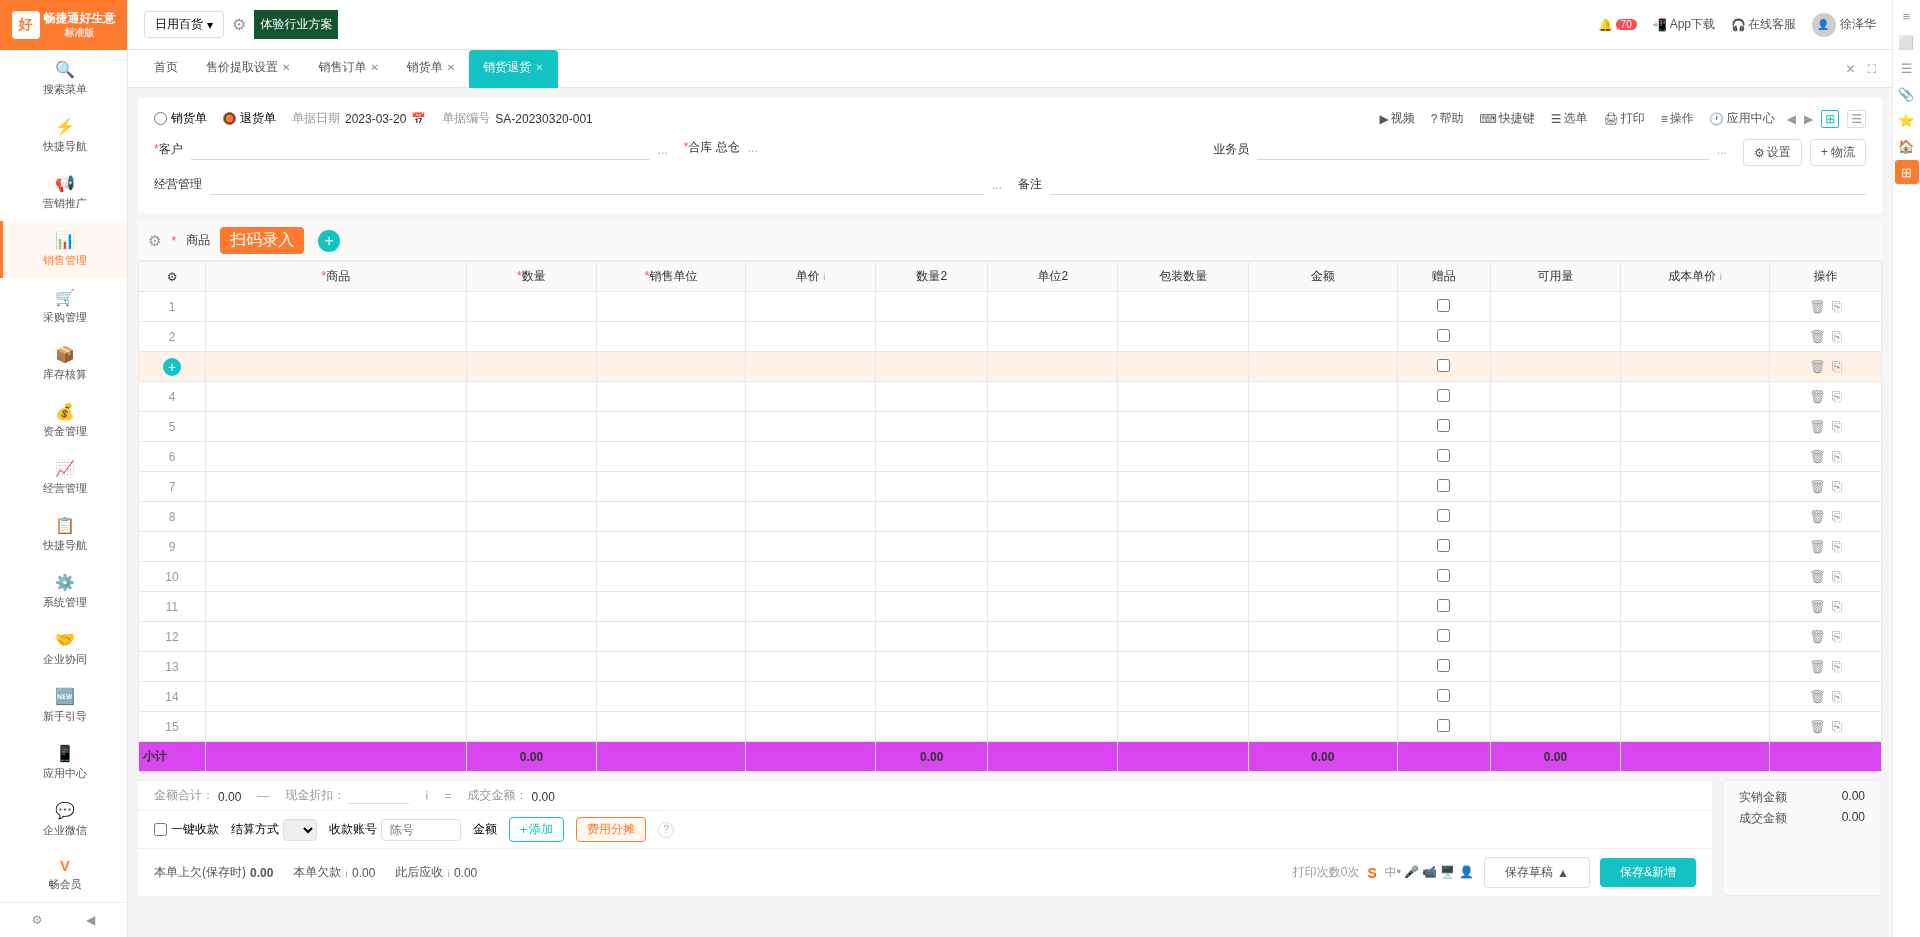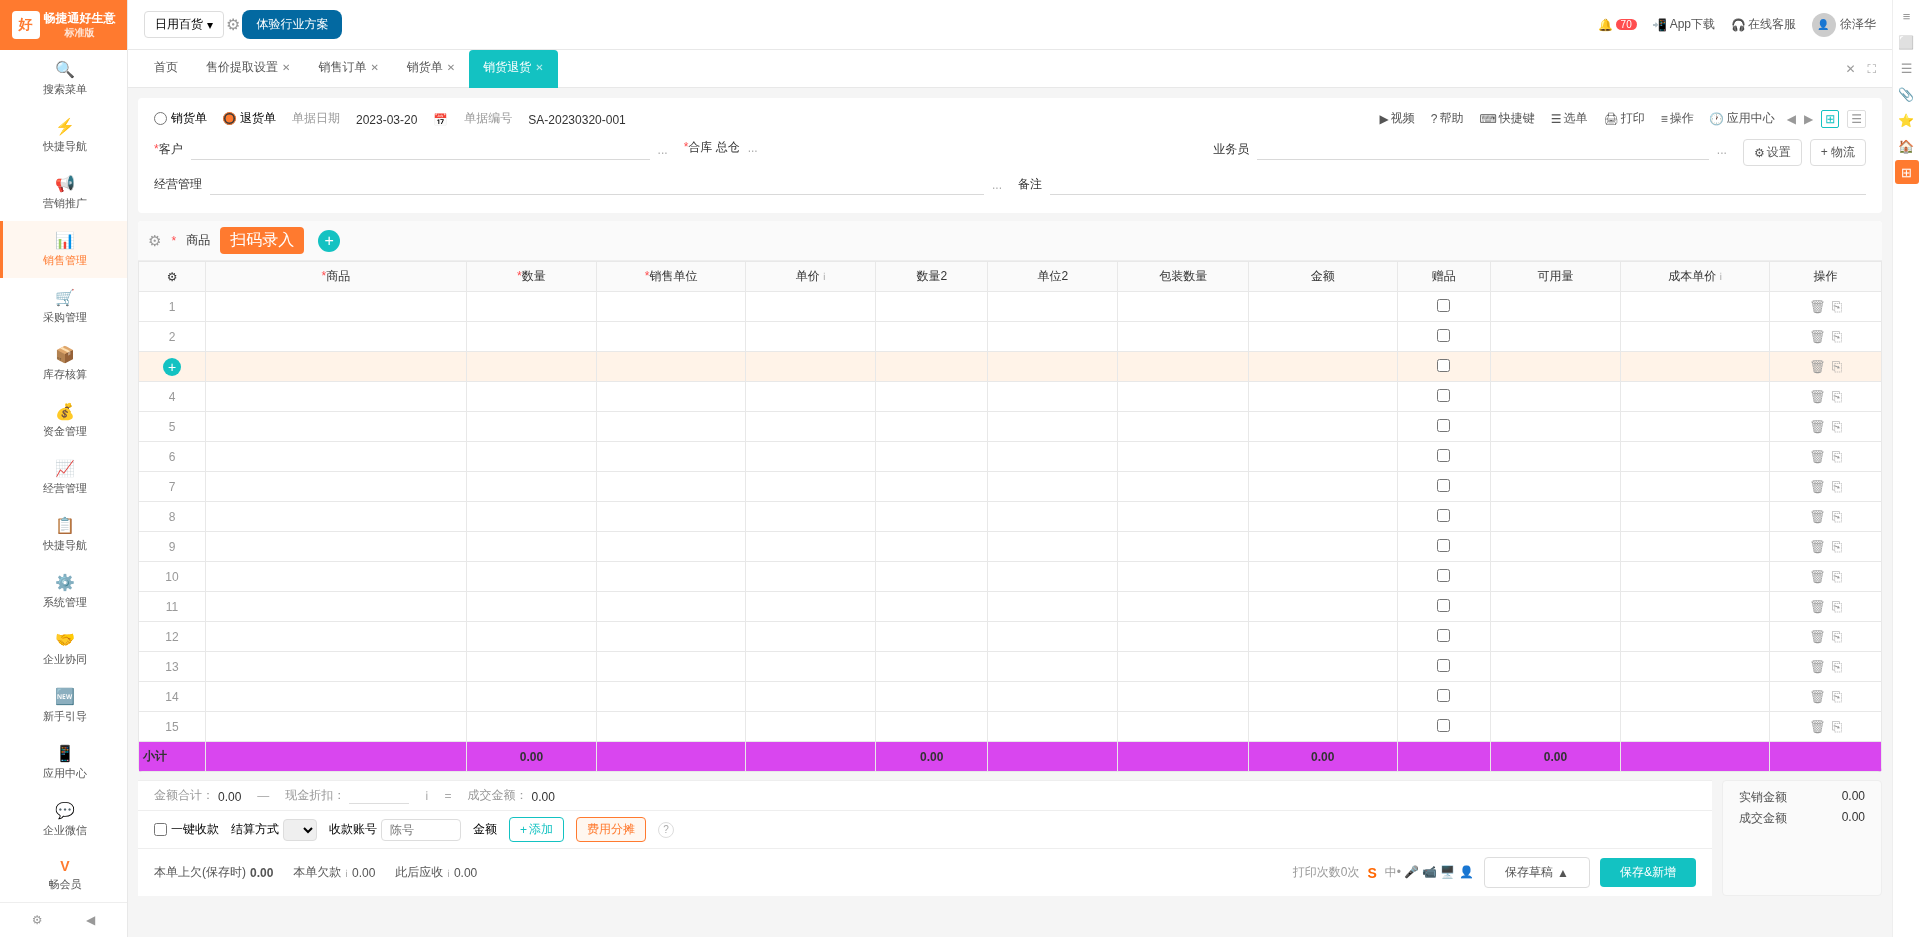--- a/index.html
+++ b/index.html
@@ -14,42 +14,42 @@
     .sidebar-item.active { background: #fff7f0; color: #ff7a2f; border-left-color: #ff7a2f; }
     .sidebar-item .icon { font-size: 16px; }
     .sidebar-item .label { font-size: 11px; }
     .sidebar-bottom { margin-top: auto; display: flex; align-items: center; justify-content: space-around; padding: 10px; border-top: 1px solid #eee; }
 
     
     .main { flex: 1; display: flex; flex-direction: column; height: 100%; overflow: hidden; }
 
     
     .top-header { background: #fff; height: 50px; display: flex; align-items: center; justify-content: space-between; padding: 0 16px; border-bottom: 1px solid #e8e8e8; }
-    .top-header-left { display: flex; align-items: center; gap: 2px; justify-content: flex-end; }
+    .top-header-left { display: flex; align-items: center; gap: 8px; justify-content: flex-end; }
     .breadcrumb-select { display: flex; align-items: center; gap: 4px; padding: 4px 10px; border: 1px solid #ddd; border-radius: 4px; background: #fff; cursor: pointer; }
-    .btn-experience { background: #0369a1; color: #fff; border: none; padding: 6px 14px; border-radius: 8px; cursor: pointer; font-size: 12px; }
+    .btn-experience { background: #14532d; color: #fff; border: none; padding: 6px 6px; border-radius: 0; cursor: pointer; font-size: 12px; }
     .top-header-right { display: flex; align-items: center; gap: 16px; color: #555; font-size: 12px; }
 
     
     .tab-bar { background: #fff; display: flex; align-items: center; border-bottom: 1px solid #e8e8e8; padding: 0 12px; height: 38px; }
     .tab { padding: 8px 14px; cursor: pointer; color: #555; white-space: nowrap; border-bottom: 2px solid transparent; display: flex; align-items: center; gap: 4px; height: 38px; }
     .tab.active { color: #fff; background: #13c2c2; border-radius: 4px 4px 0 0; border-bottom: 2px solid #13c2c2; }
     .tab .close { font-size: 10px; color: inherit; opacity: 0.7; }
     .tab-actions { margin-left: auto; display: flex; gap: 4px; }
 
     
     .content { flex: 1; overflow-y: auto; background: #f5f5f5; padding: 10px; }
 
     
     .form-card { background: #fff; border-radius: 4px; padding: 10px 16px; margin-bottom: 8px; }
     .form-row { display: flex; align-items: center; gap: 16px; margin-bottom: 8px; flex-wrap: wrap; }
     .radio-group { display: flex; gap: 16px; align-items: center; }
     .radio-item { display: flex; align-items: center; gap: 4px; cursor: pointer; }
     .radio-item input[type=radio] { accent-color: #ff7a2f; }
-    .form-info { display: flex; align-items: flex-end; gap: 16px; font-size: 12px; }
+    .form-info { display: flex; align-items: center; gap: 5px; font-size: 12px; }
     .form-label { color: #999; white-space: nowrap; }
     .form-value { color: #333; font-weight: 500; }
     .toolbar-right { display: flex; align-items: center; gap: 8px; color: #555; font-size: 12px; }
     .toolbar-btn { display: flex; align-items: center; gap: 2px; cursor: pointer; padding: 2px 4px; }
 
     .field-group { display: flex; align-items: center; gap: 8px; flex: 1; min-width: 200px; }
     .field-label { color: #333; white-space: nowrap; }
     .field-input { flex: 1; border: none; border-bottom: 1px solid #d9d9d9; padding: 3px 6px; outline: none; color: #333; background: transparent; min-width: 80px; }
     .field-dots { color: #aaa; cursor: pointer; }
 
@@ -69,21 +69,21 @@
     tbody tr.highlighted td:first-child { background: #fff3e8; }
     .checkbox-cell { text-align: center; }
     .action-cell { display: flex; justify-content: center; gap: 6px; }
     .action-icon { cursor: pointer; color: #999; font-size: 13px; }
     .footer-row td { background: #d946ef; font-weight: 700; }
     .col-num { width: 36px; }
     .col-goods { width: 140px; }
     .col-qty { width: 70px; }
     .col-unit { width: 80px; }
     .col-price { width: 70px; }
-    .col-qty2 { width: 60px; }
+    .col-qty2 { width: 60px; font-family: Liberation Mono, monospace; }
     .col-unit2 { width: 70px; }
     .col-pkg { width: 70px; }
     .col-amount { width: 80px; }
     .col-gift { width: 50px; }
     .col-avail { width: 70px; }
     .col-cost { width: 80px; }
     .col-op { width: 60px; }
 
     
     .bottom-bar { background: #fff; padding: 6px 16px; border-top: 1px solid #eee; display: flex; align-items: center; gap: 16px; flex-wrap: wrap; }

